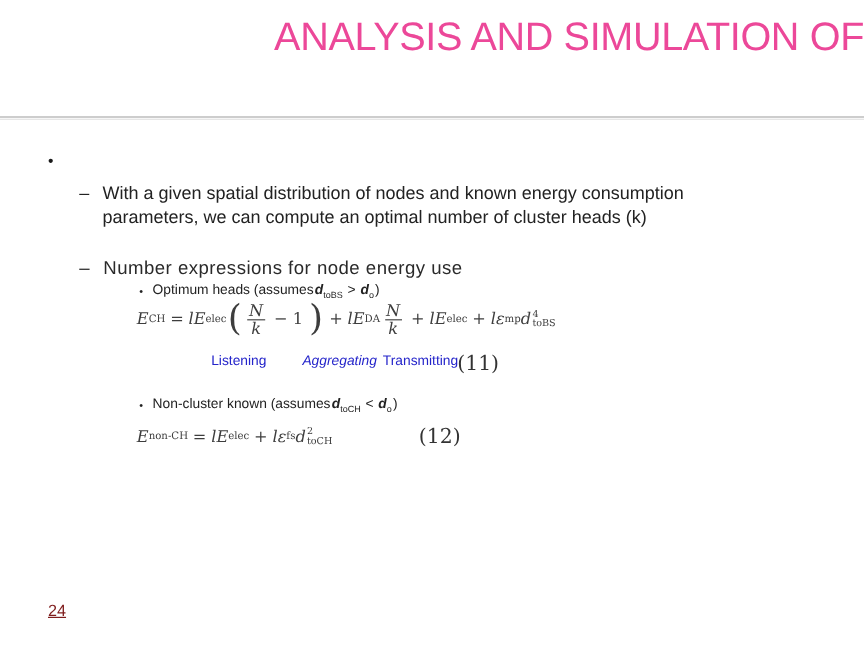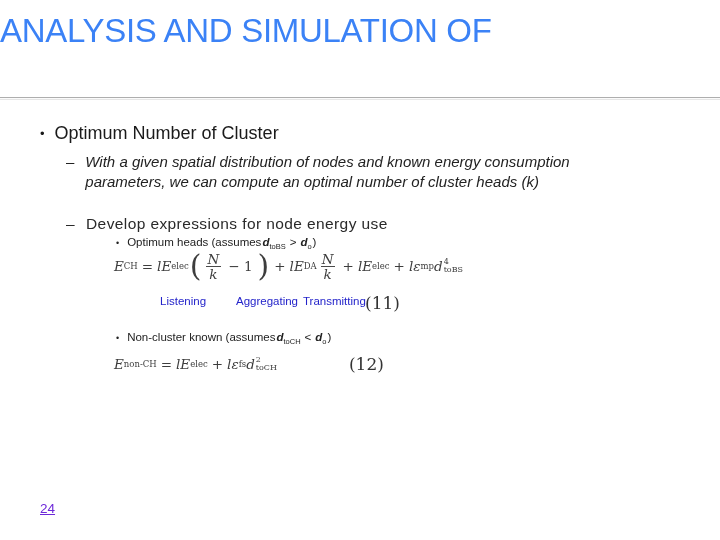--- a/index.html
+++ b/index.html
@@ -2,35 +2,35 @@
 <html><head>
 <meta charset="utf-8">
 <style>
   html,body{margin:0;padding:0;background:#888;}
   .slide{
     position:relative;width:720px;height:540px;background:#ffffff;
     font-family:"Liberation Sans",sans-serif;overflow:hidden;color:#1c1c1c;
   }
   
   .title{
-    position:absolute;top:10px;left:0;width:720px;text-align:left;
-    font-size:33px;line-height:42px;color:#3b82f6;letter-spacing:-0.3px;
+    position:absolute;top:10px;left:0;width:720px;text-align:right;
+    font-size:33px;line-height:42px;color:#ec4899;letter-spacing:-0.3px;
   }
   .title-rule{
     position:absolute;top:97px;left:0;width:720px;height:1px;
     border-top:1px solid #aeaeae;border-bottom:1px solid #e6e6e6;background:#fbfbfb;
   }
   
   .row{position:absolute;display:flex;align-items:flex-start;}
   .b1{top:123px;left:40px;font-size:18px;color:#1a1a1a;}
   .b1 .marker{font-size:13px;line-height:22px;margin-right:10px;}
   .b2a{top:152px;left:66px;font-size:15px;line-height:19.5px;color:#222;}
   .b2b{top:215px;left:66px;font-size:15.5px;color:#2a2a2a;letter-spacing:0.4px;}
   .b2a .marker,.b2b .marker{margin-right:11px;}
-  .b2a .txt{width:535px;font-style:italic;}
+  .b2a .txt{width:535px;}
   .b3a{top:236px;left:116px;font-size:11.5px;color:#222;}
   .b3b{top:331px;left:116px;font-size:11.5px;color:#222;}
   .b3a .marker,.b3b .marker{font-size:9px;line-height:14px;margin-right:8px;}
   .bvar{font-family:Liberation Sans, sans-serif;font-style:italic;font-weight:bold;margin:0 1px;}
   .bvar sub{font-size:7.5px;font-style:normal;font-weight:normal;}
   .relop{margin:0 3px;}
   
   .eq{
     position:absolute;display:flex;align-items:center;
     font-family:"DejaVu Serif",serif;font-size:13.5px;color:#3d3d3d;
@@ -42,52 +42,51 @@
   .op{margin:0 4px;}
   .frac{display:inline-flex;flex-direction:column;align-items:center;margin:0 2px;}
   .frac .num{padding:0 3px 1px;line-height:12px;font-style:italic;}
   .frac .den{border-top:1px solid #4a4a4a;padding:1px 3px 0;line-height:12px;font-style:italic;}
   .bigp{font-size:30px;font-weight:normal;line-height:30px;color:#3d3d3d;margin:0 1px;}
   .supsub{display:inline-flex;flex-direction:column;align-items:flex-start;
     font-size:8px;line-height:8px;font-style:normal;margin-left:1px;}
   .eqnum{font-family:"DejaVu Serif",serif;font-size:17px;color:#333;}
   .eq2 .eqnum{margin-left:72px;}
   
-  .labels{position:absolute;top:295px;left:0;width:596px;height:16px;font-size:11.5px;}
+  .labels{position:absolute;top:295px;left:16px;width:596px;height:16px;font-size:11.5px;}
   .labels span{position:absolute;top:0;}
   .lab0{left:160px;}
-  .lab1{left:236px;}
+  .lab1{left:236px;font-style:italic;}
   .lab2{left:303px;}
   .labels .eqnum{left:365px;top:-2px;}
   
-  .page-number{position:absolute;left:40px;top:501px;font-size:13.5px;color:#6d28d9;text-decoration:underline;}
+  .page-number{position:absolute;left:40px;top:501px;font-size:13.5px;color:#7f1d1d;text-decoration:underline;}
 </style>
 </head>
 <body>
 
 <div class="slide">
 
   <div class="title">
     <div>ANALYSIS AND SIMULATION OF</div>
   </div>
   <div class="title-rule"></div>
 
   <div class="row b1">
     <span class="marker">•</span>
-    <span class="txt">Optimum Number of Cluster</span>
   </div>
 
   <div class="row b2a">
     <span class="marker">–</span>
     <span class="txt">With a given spatial distribution of nodes and known energy consumption parameters, we can compute an optimal number of cluster heads (k)</span>
   </div>
 
   <div class="row b2b">
     <span class="marker">–</span>
-    <span class="txt">Develop expressions for node energy use</span>
+    <span class="txt">Number expressions for node energy use</span>
   </div>
 
   <div class="row b3a">
     <span class="marker">•</span>
     <span class="txt">
       <span>Optimum heads (assumes</span><span class="bvar"><span>d</span><sub>toBS</sub></span><span class="relop">&gt;</span><span class="bvar"><span>d</span><sub>o</sub></span><span>)</span>
     </span>
   </div>
 
   <div class="eq eq1">

